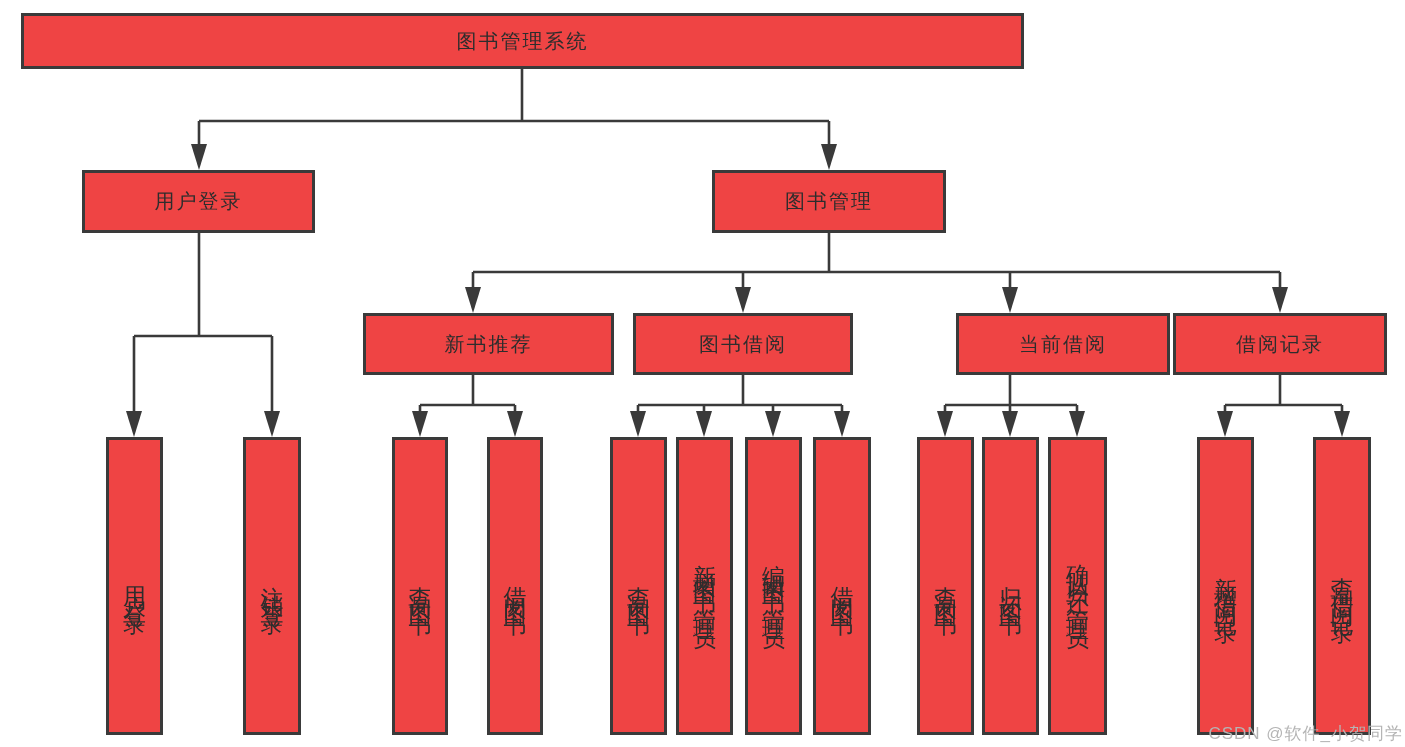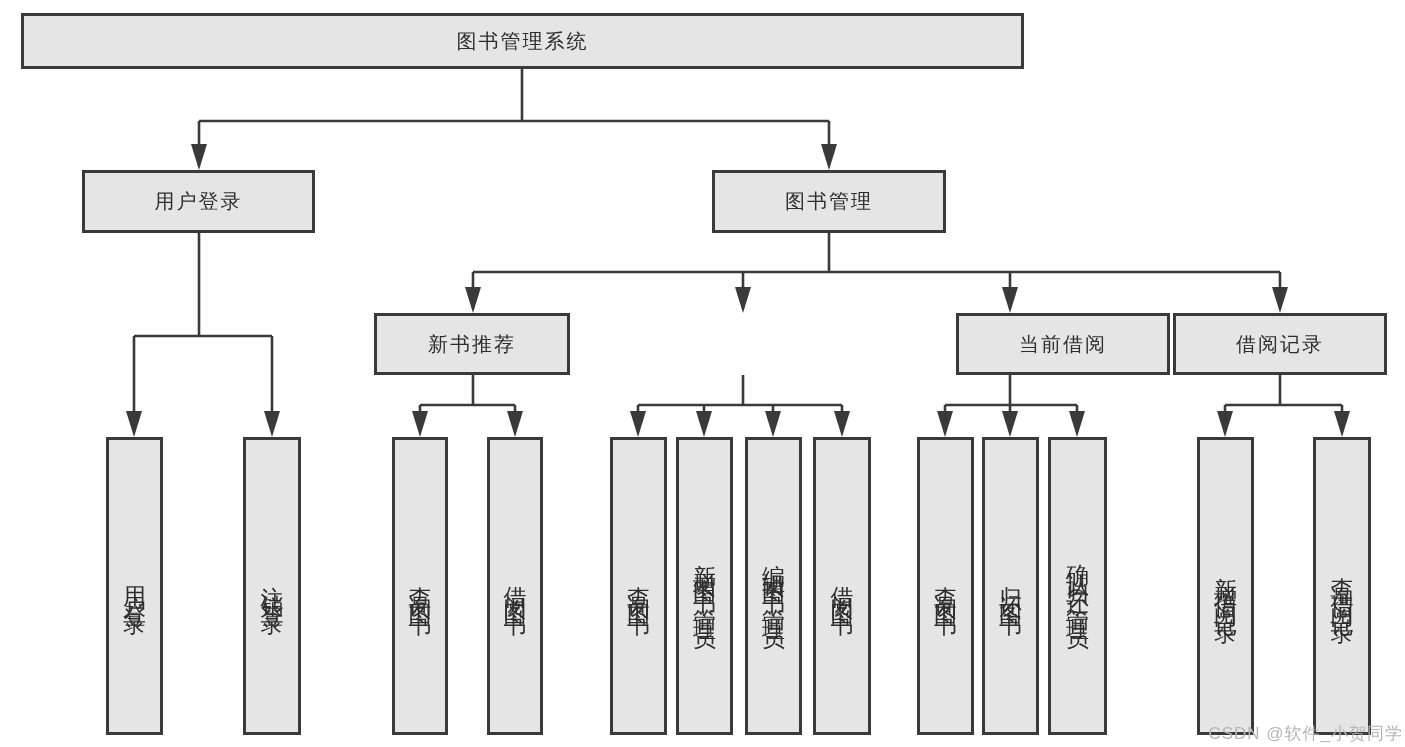--- a/index.html
+++ b/index.html
@@ -14,21 +14,21 @@
   }
   #wires {
     position: absolute;
     left: 0; top: 0;
     z-index: 0;
   }
   .box {
     position: absolute;
     box-sizing: border-box;
     border: 3px solid #3a3a3a;
-    background: #e5e5e5;
+    background: #ef4444;
     display: flex;
     align-items: center;
     justify-content: center;
     z-index: 1;
   }
   .hlabel {
     font-size: 20px;
     letter-spacing: 2px;
     white-space: nowrap;
   }
@@ -96,22 +96,25 @@
     <span class="hlabel">图书管理系统</span>
   </div>
 
   <div class="box lvl2a">
     <span class="hlabel">用户登录</span>
   </div>
   <div class="box lvl2b">
     <span class="hlabel">图书管理</span>
   </div>
 
-  <div class="box lvl3" style="left:363px;width:196px;margin-left:11px;">
+  <div class="box lvl3" style="left:363px;width:251px;">
     <span class="hlabel">新书推荐</span>
+  </div>
+  <div class="box lvl3" style="left:633px;width:220px;">
+    <span class="hlabel">图书借阅</span>
   </div>
   <div class="box lvl3" style="left:956px;width:214px;">
     <span class="hlabel">当前借阅</span>
   </div>
   <div class="box lvl3" style="left:1173px;width:214px;">
     <span class="hlabel">借阅记录</span>
   </div>
 
   <div class="box leaf" style="left:106px;width:57px;">
     <span class="vlabel">用户登录</span>

